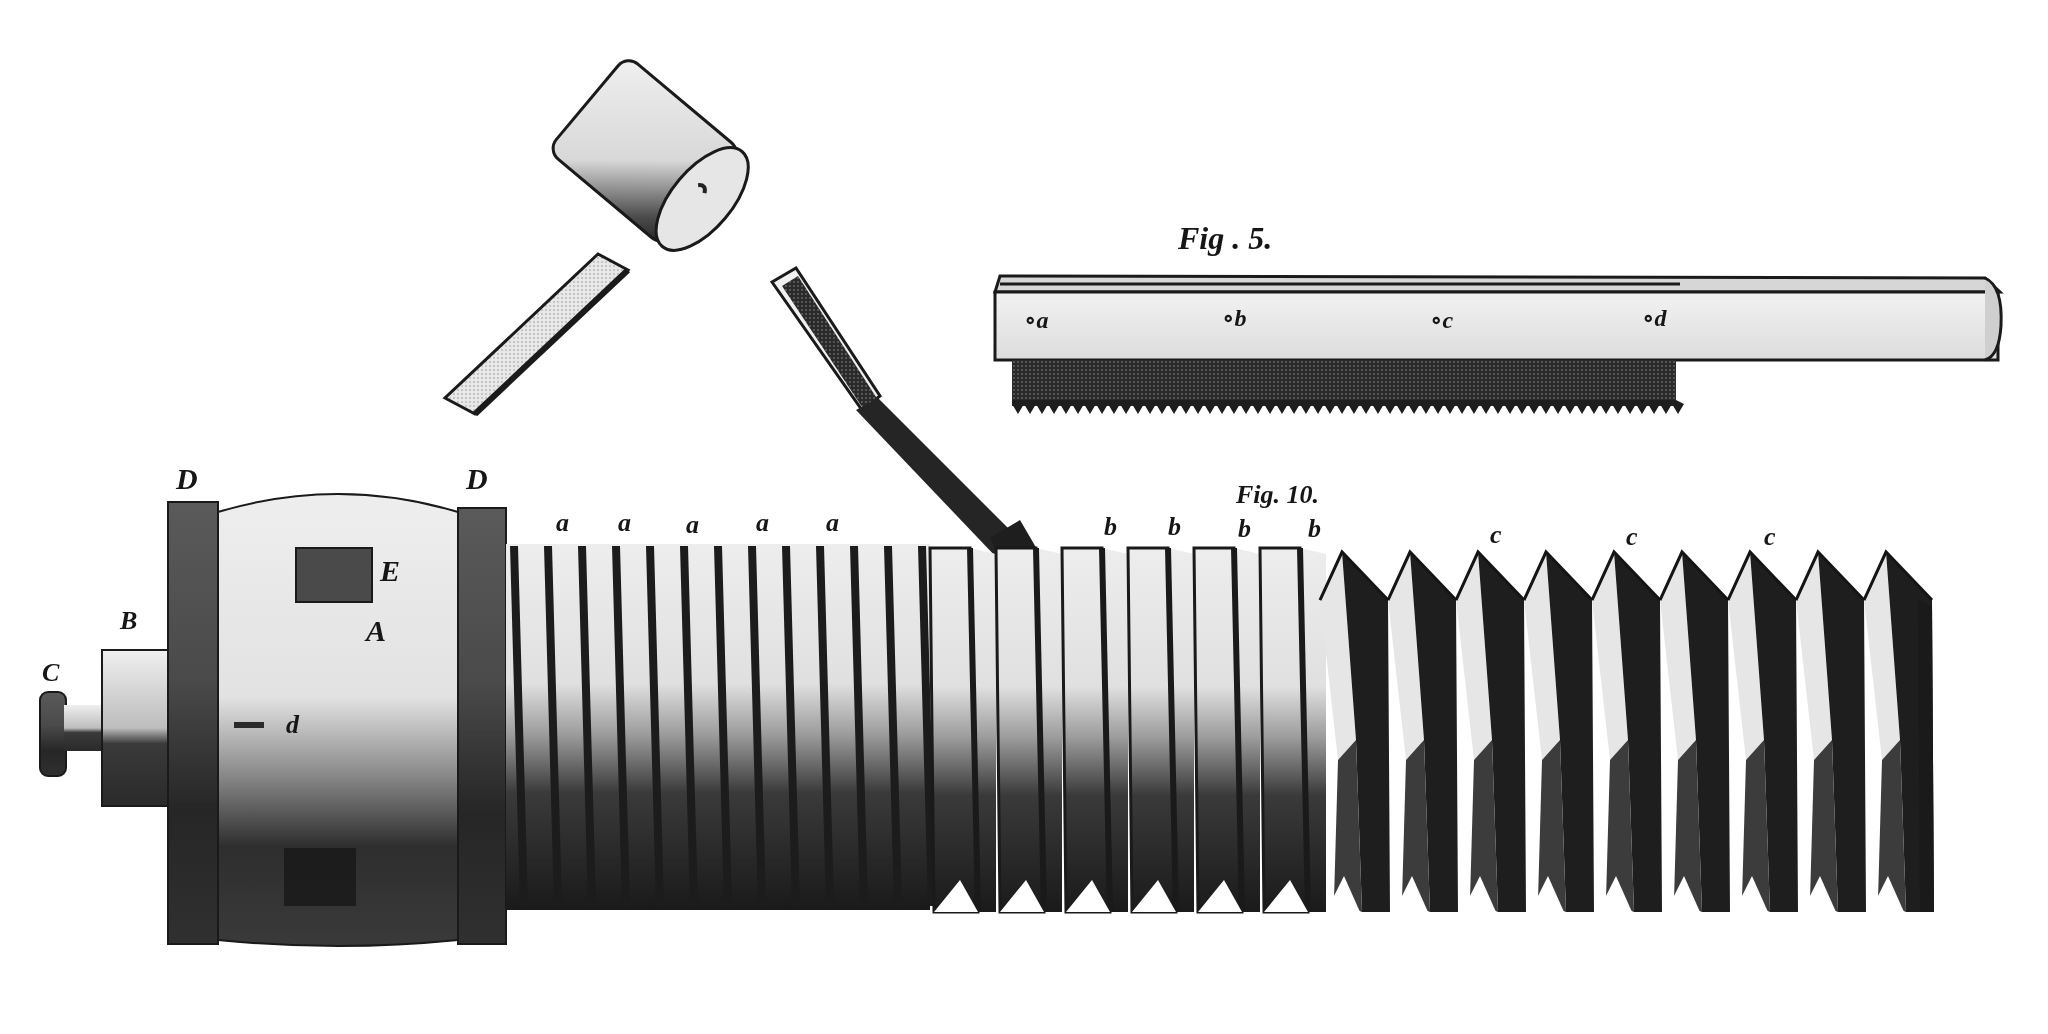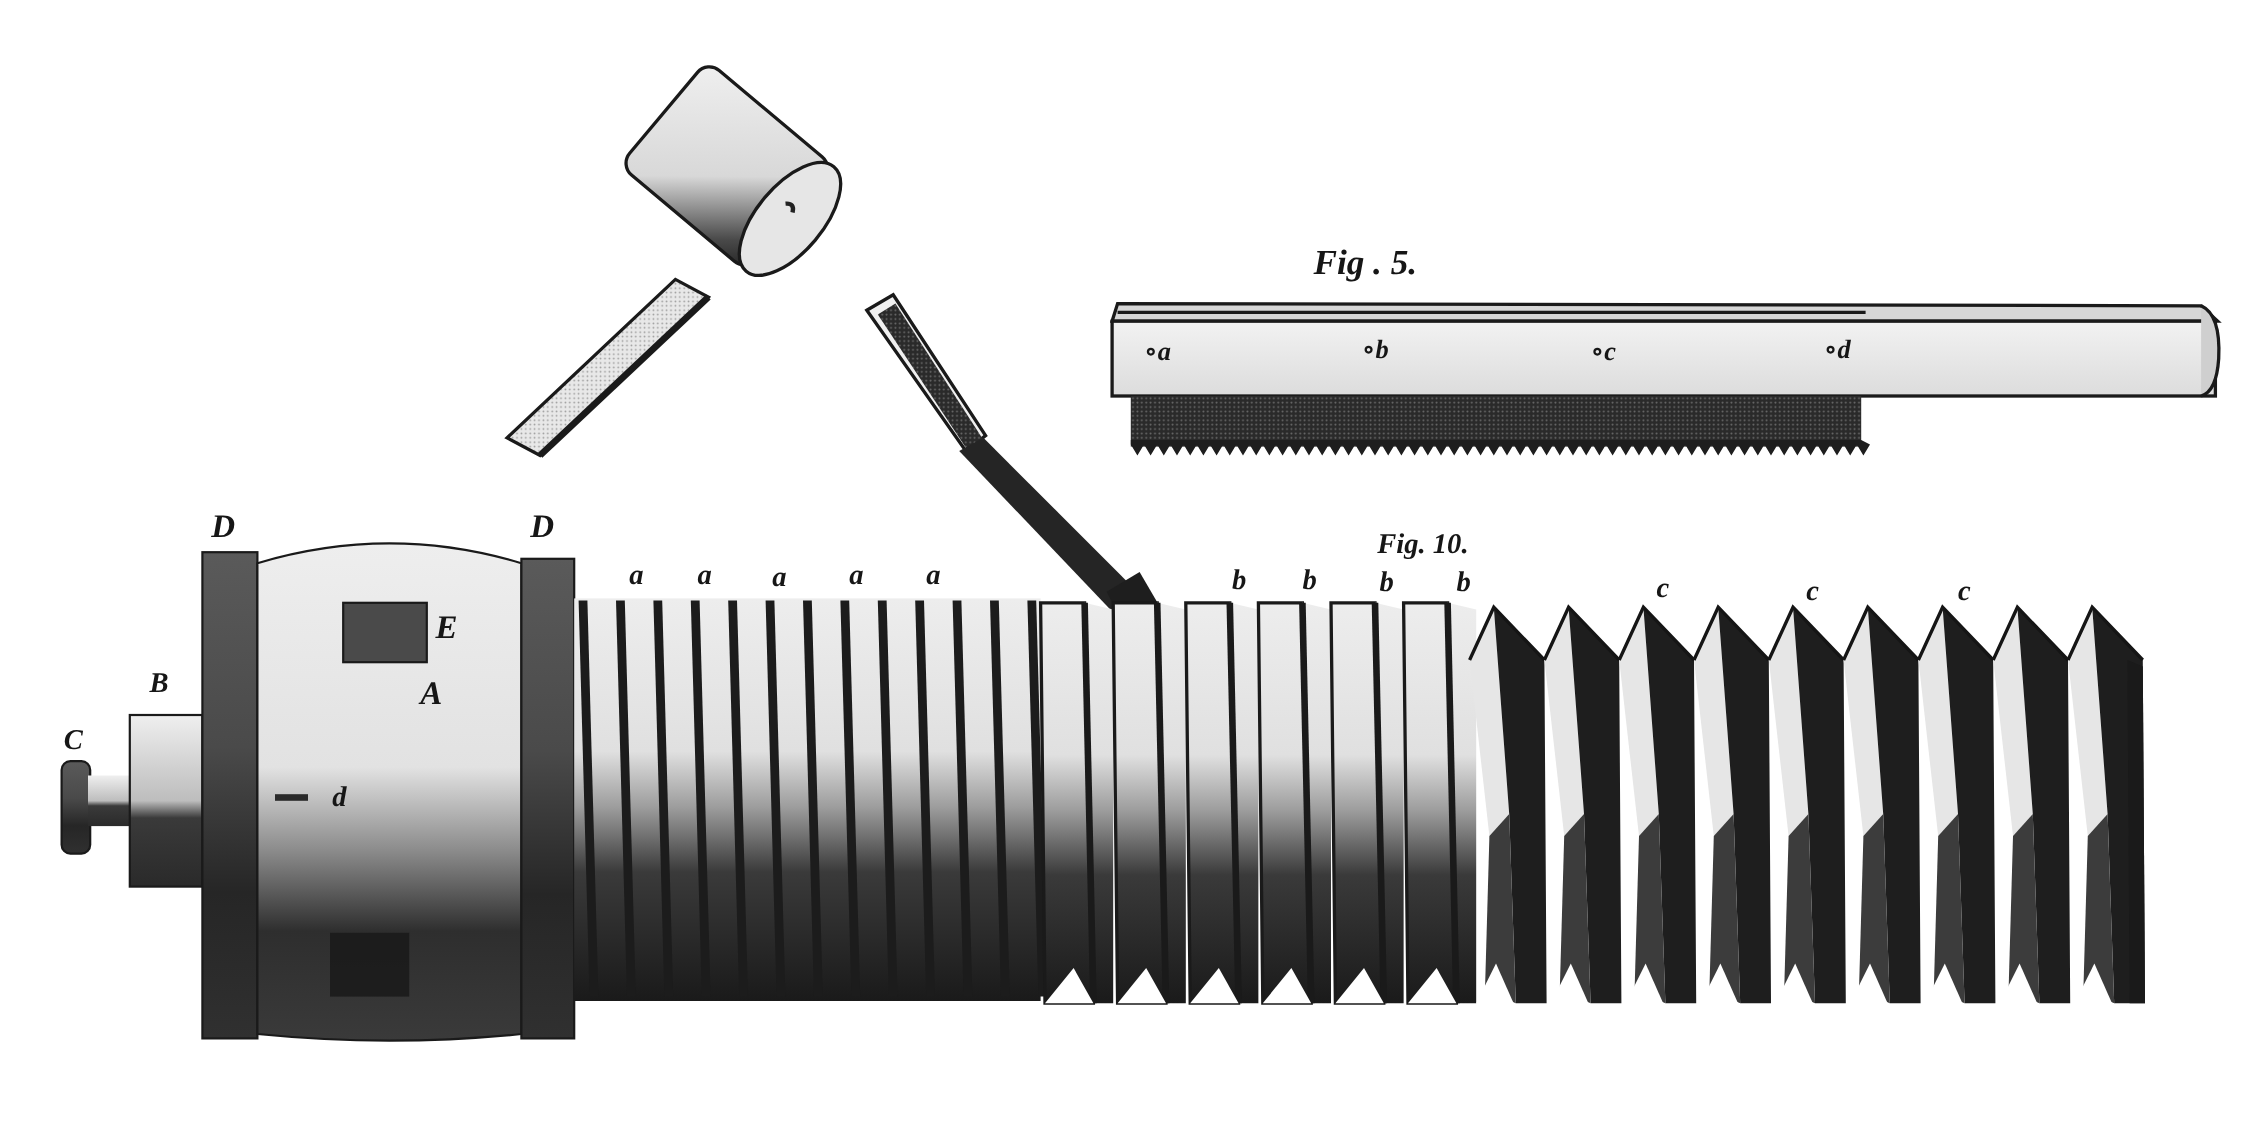--- a/index.html
+++ b/index.html
@@ -1,18 +1,18 @@
 <!DOCTYPE html>
 <html><head>
 <meta charset="utf-8">
 <style>
   html, body { margin: 0; padding: 0; background: #ffffff; }
   body { width: 2048px; height: 1034px; overflow: hidden; position: relative;
          font-family: "DejaVu Serif", "Liberation Serif", serif; }
-  #plate { position: absolute; left: 16px; top: 0; width: 2013px; height: 1034px; }
+  #plate { position: absolute; left: 0; top: 0; width: 2013px; height: 1034px; }
   .lbl { position: absolute; font-family: "Liberation Serif", "DejaVu Serif", serif;
          font-style: italic; font-weight: bold; color: #161616; line-height: 1; white-space: nowrap; }
   .lbl.cap { font-size: 30px; }
   .lbl.sm { font-size: 26px; }
   .lbl.fig { font-size: 32px; }
   .lbl.fig10 { font-size: 26px; }
   .lbl.rule { font-size: 24px; }
 </style>
 </head>
 <body>

